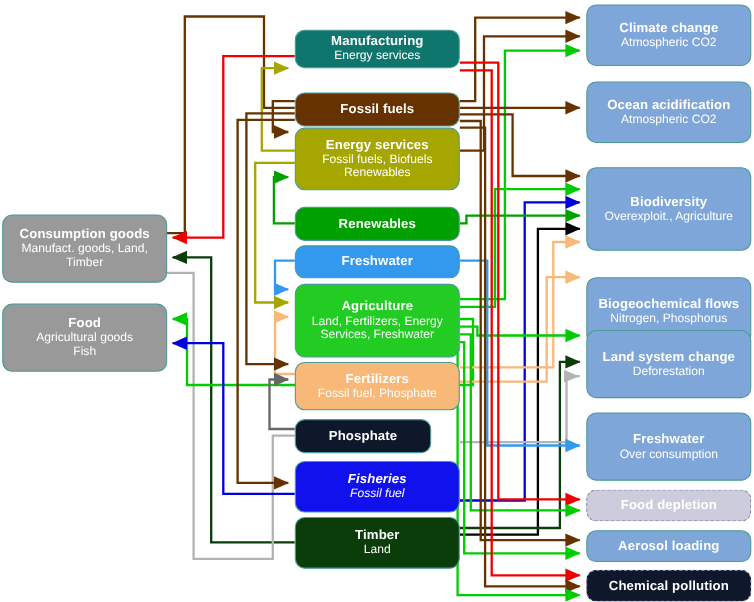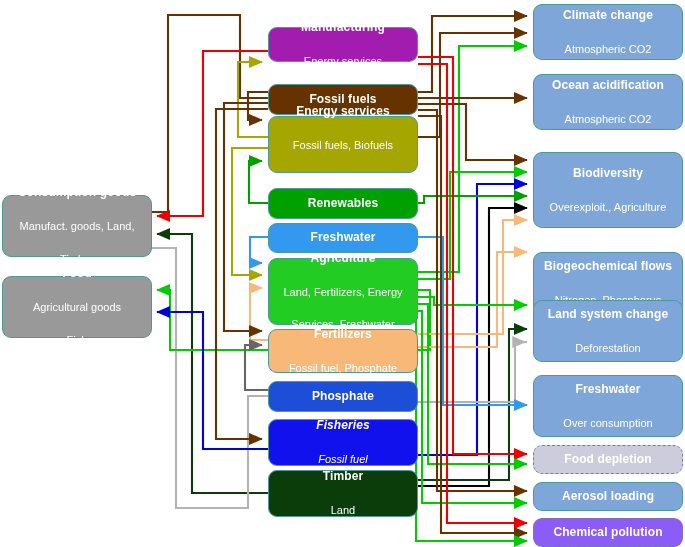--- a/index.html
+++ b/index.html
@@ -3,21 +3,21 @@
 <meta charset="utf-8">
 <style>
   html,body{margin:0;padding:0;background:#ffffff;}
   body{font-family:"Liberation Sans", sans-serif;}
   #stage{position:relative;width:685px;height:547px;overflow:hidden;background:#fff;}
   #wires{position:absolute;left:0;top:0;width:685px;height:547px;}
   .node{position:absolute;box-sizing:border-box;border:1.6px solid #4a9a9a;border-radius:9px;
         display:flex;flex-direction:column;align-items:center;justify-content:center;
         text-align:center;color:#ffffff;line-height:1.16;z-index:5;}
   .node .t1{font-weight:bold;font-size:12px;letter-spacing:.1px;}
-  .node .t2{font-size:11px;font-weight:normal;margin-top:20px;}
+  .node .t2{font-size:11px;font-weight:normal;}
   .node.dashed{border-style:dashed;border-width:1.6px;border-color:#7b7b9e;}
   .lbl-wrap{padding:0 4px;}
 </style>
 </head>
 <body>
 
 <div id="stage">
 
   <svg id="wires" viewBox="0 0 685 547">
     <defs>
@@ -146,21 +146,21 @@
   </div>
 
   <div class="node" style="left:2px;top:276px;width:150px;height:62px;background:#999999;">
     <div class="lbl-wrap">
       <div class="t1">Food</div>
       <div class="t2">Agricultural goods</div>
       <div class="t2">Fish</div>
     </div>
   </div>
 
-  <div class="node" style="left:268px;top:27px;width:150px;height:35px;background:#a21caf;">
+  <div class="node" style="left:268px;top:27px;width:150px;height:35px;background:#0f766e;">
     <div class="lbl-wrap">
       <div class="t1">Manufacturing</div>
       <div class="t2">Energy services</div>
     </div>
   </div>
 
   <div class="node" style="left:268px;top:84px;width:150px;height:31px;background:#663300;">
     <div class="lbl-wrap">
       <div class="t1">Fossil fuels</div>
     </div>
@@ -194,21 +194,21 @@
     </div>
   </div>
 
   <div class="node" style="left:268px;top:329px;width:150px;height:44px;background:#f7b878;">
     <div class="lbl-wrap">
       <div class="t1">Fertilizers</div>
       <div class="t2">Fossil fuel, Phosphate</div>
     </div>
   </div>
 
-  <div class="node" style="left:268px;top:381px;width:150px;height:31px;background:#1d4ed8;">
+  <div class="node" style="left:268px;top:381px;width:124px;height:31px;background:#0f172a;">
     <div class="lbl-wrap">
       <div class="t1">Phosphate</div>
     </div>
   </div>
 
   <div class="node" style="left:268px;top:419px;width:150px;height:47px;background:#1111ee;font-style:italic;">
     <div class="lbl-wrap">
       <div class="t1">Fisheries</div>
       <div class="t2">Fossil fuel</div>
     </div>
@@ -268,19 +268,19 @@
       <div class="t1">Food depletion</div>
     </div>
   </div>
 
   <div class="node" style="left:533px;top:482px;width:150px;height:29px;background:#7fa6d8;">
     <div class="lbl-wrap">
       <div class="t1">Aerosol loading</div>
     </div>
   </div>
 
-  <div class="node dashed" style="left:533px;top:518px;width:150px;height:29px;background:#8b5cf6;">
+  <div class="node dashed" style="left:533px;top:518px;width:150px;height:29px;background:#0f172a;">
     <div class="lbl-wrap">
       <div class="t1">Chemical pollution</div>
     </div>
   </div>
 
 </div>
 
 </body></html>

